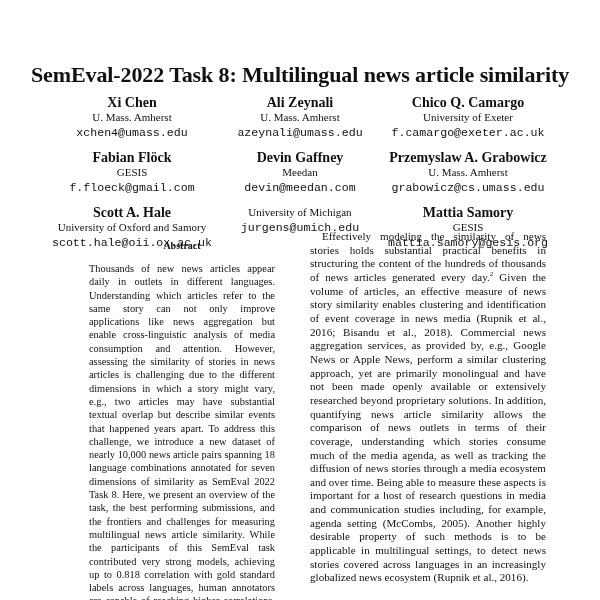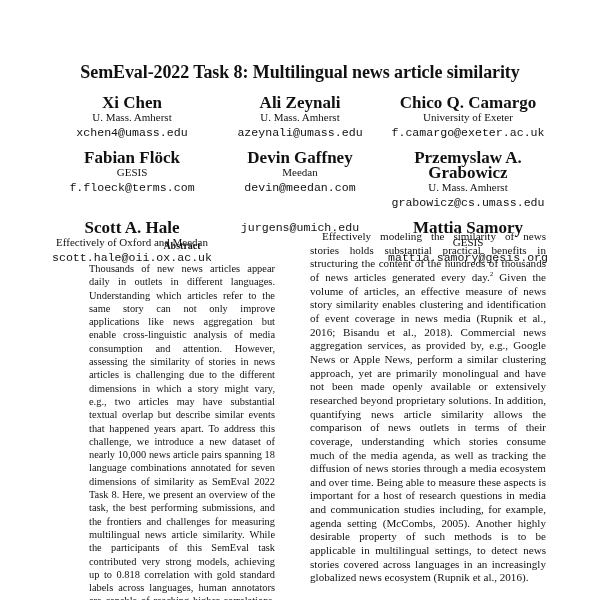--- a/index.html
+++ b/index.html
@@ -1,23 +1,23 @@
 <!DOCTYPE html>
 <html><head>
 <meta charset="utf-8">
 <style>
   html, body { margin:0; padding:0; background:#ffffff; }
   body { width:600px; height:600px; position:relative; overflow:hidden;
          font-family:"Liberation Serif", serif; color:#111; }
   .title { position:absolute; top:62px; left:0; width:600px; text-align:center;
-           font-weight:bold; font-size:18px; letter-spacing:-0.1px; }
+           font-weight:bold; font-size:22px; letter-spacing:-0.1px; }
   .authors { position:absolute; left:48px; width:504px; top:95px; }
   .arow { display:flex; justify-content:space-between; margin-bottom:10px; }
   .author { width:168px; text-align:center; line-height:15px; }
-  .author .name { font-weight:bold; font-size:17px; }
+  .author .name { font-weight:bold; font-size:14px; }
   .author .aff { font-size:11px; }
   .author .email { font-family:"Liberation Mono", monospace; font-size:11.6px; white-space:nowrap; margin:0 -14px; }
   .col-left { position:absolute; left:70px; top:240px; width:225px; }
   .abs-title { text-align:center; font-weight:bold; font-size:10px; margin-left:19px; width:186px; }
   .abstract { margin-left:19px; width:186px; font-size:10.4px; line-height:13.3px; text-align:justify; margin-top:11px; hyphens:manual; }
   .col-right { position:absolute; left:310px; top:230px; width:236px; font-size:11.1px; line-height:13.65px; text-align:justify; }
   .col-right p { margin:0; text-indent:12px; }
   sup { font-size:7px; line-height:0; }
 </style>
 </head>
@@ -40,40 +40,41 @@
     <div class="author">
       <div class="name">Chico Q. Camargo</div>
       <div class="aff">University of Exeter</div>
       <div class="email">f.camargo@exeter.ac.uk</div>
     </div>
   </div>
   <div class="arow">
     <div class="author">
       <div class="name">Fabian Flöck</div>
       <div class="aff">GESIS</div>
-      <div class="email">f.floeck@terms.com</div>
+      <div class="email">f.floeck@gmail.com</div>
     </div>
     <div class="author">
       <div class="name">Devin Gaffney</div>
       <div class="aff">Meedan</div>
       <div class="email">devin@meedan.com</div>
     </div>
     <div class="author">
       <div class="name">Przemyslaw A. Grabowicz</div>
       <div class="aff">U. Mass. Amherst</div>
       <div class="email">grabowicz@cs.umass.edu</div>
     </div>
   </div>
   <div class="arow">
     <div class="author">
       <div class="name">Scott A. Hale</div>
-      <div class="aff">Effectively of Oxford and Meedan</div>
+      <div class="aff">University of Oxford and Samory</div>
       <div class="email">scott.hale@oii.ox.ac.uk</div>
     </div>
     <div class="author">
+      <div class="aff">University of Michigan</div>
       <div class="email">jurgens@umich.edu</div>
     </div>
     <div class="author">
       <div class="name">Mattia Samory</div>
       <div class="aff">GESIS</div>
       <div class="email">mattia.samory@gesis.org</div>
     </div>
   </div>
 </div>
 

